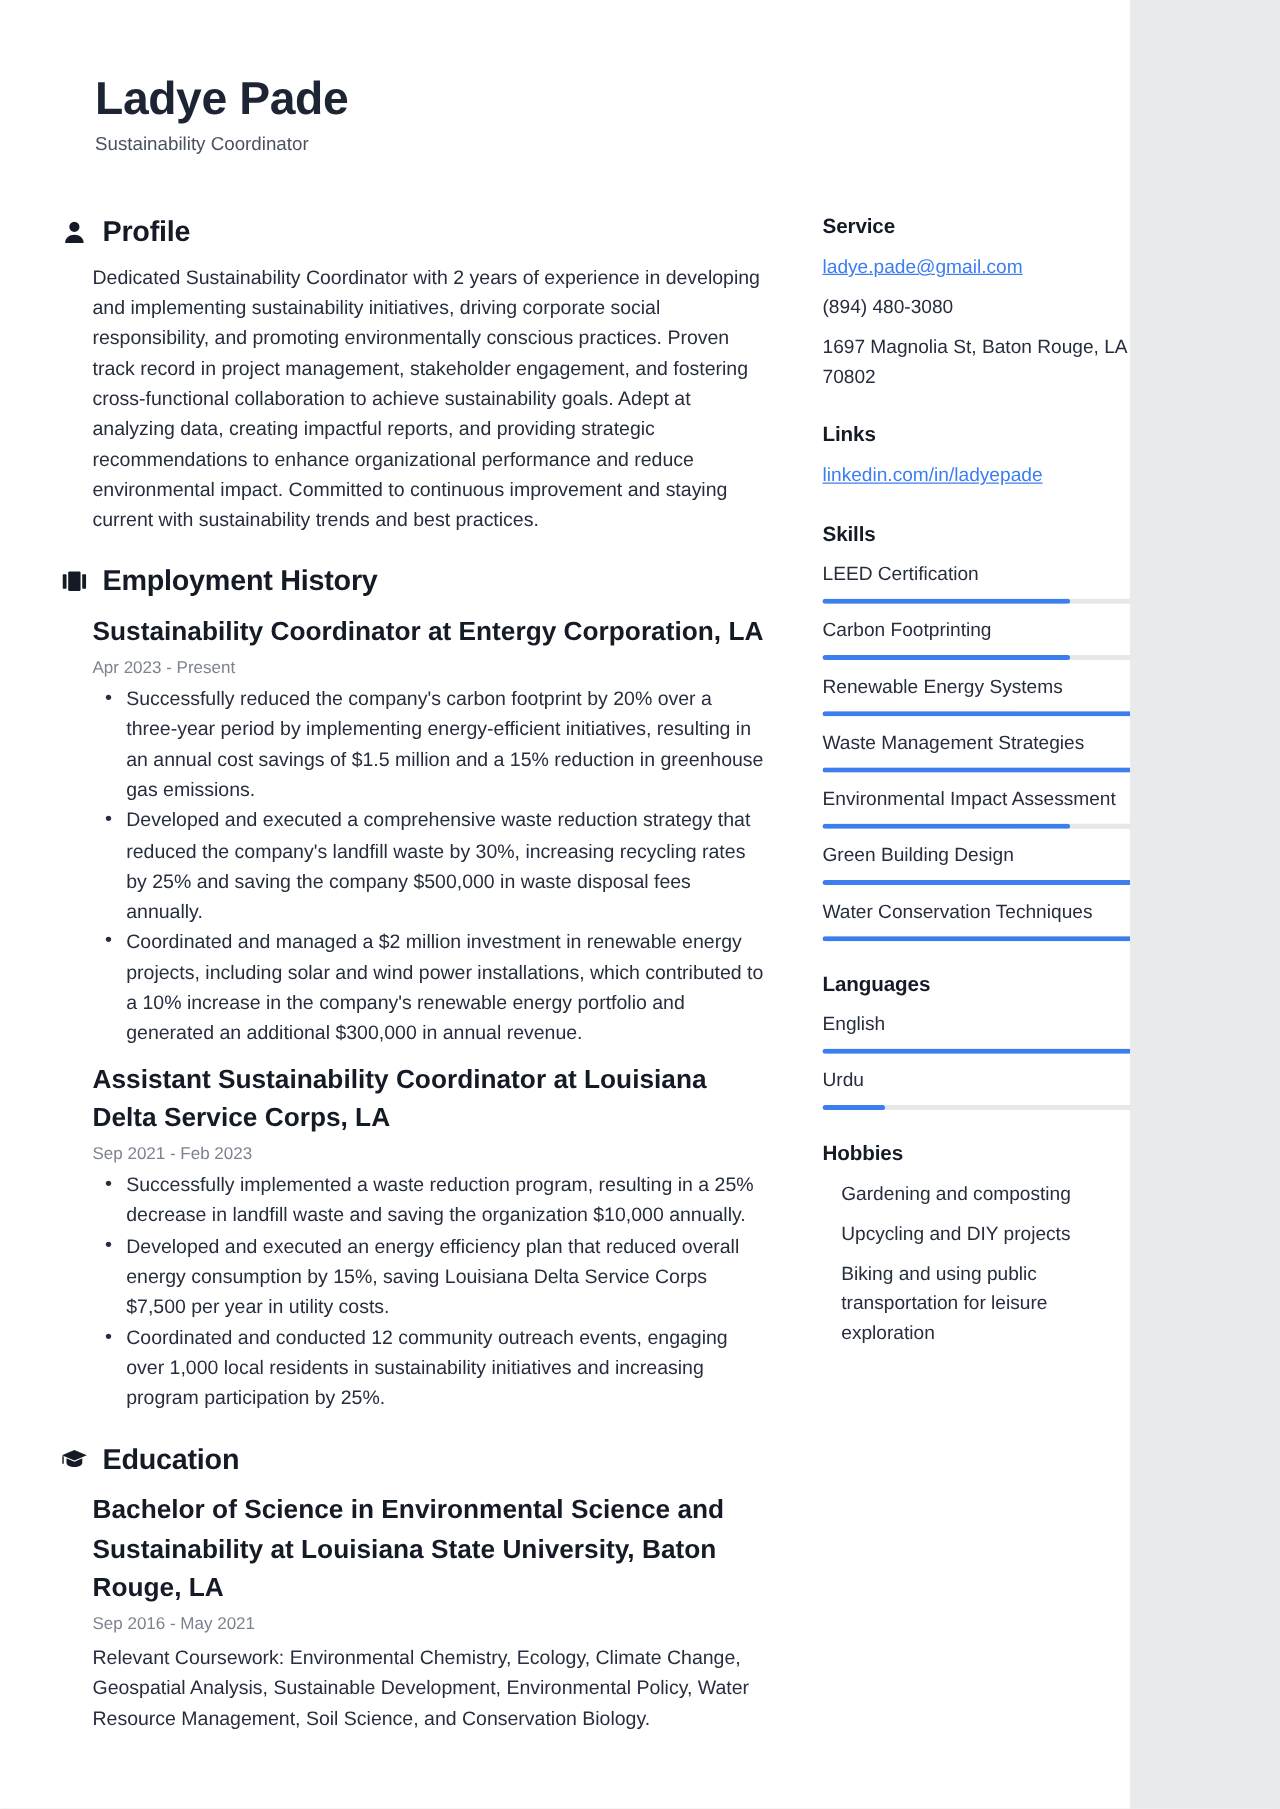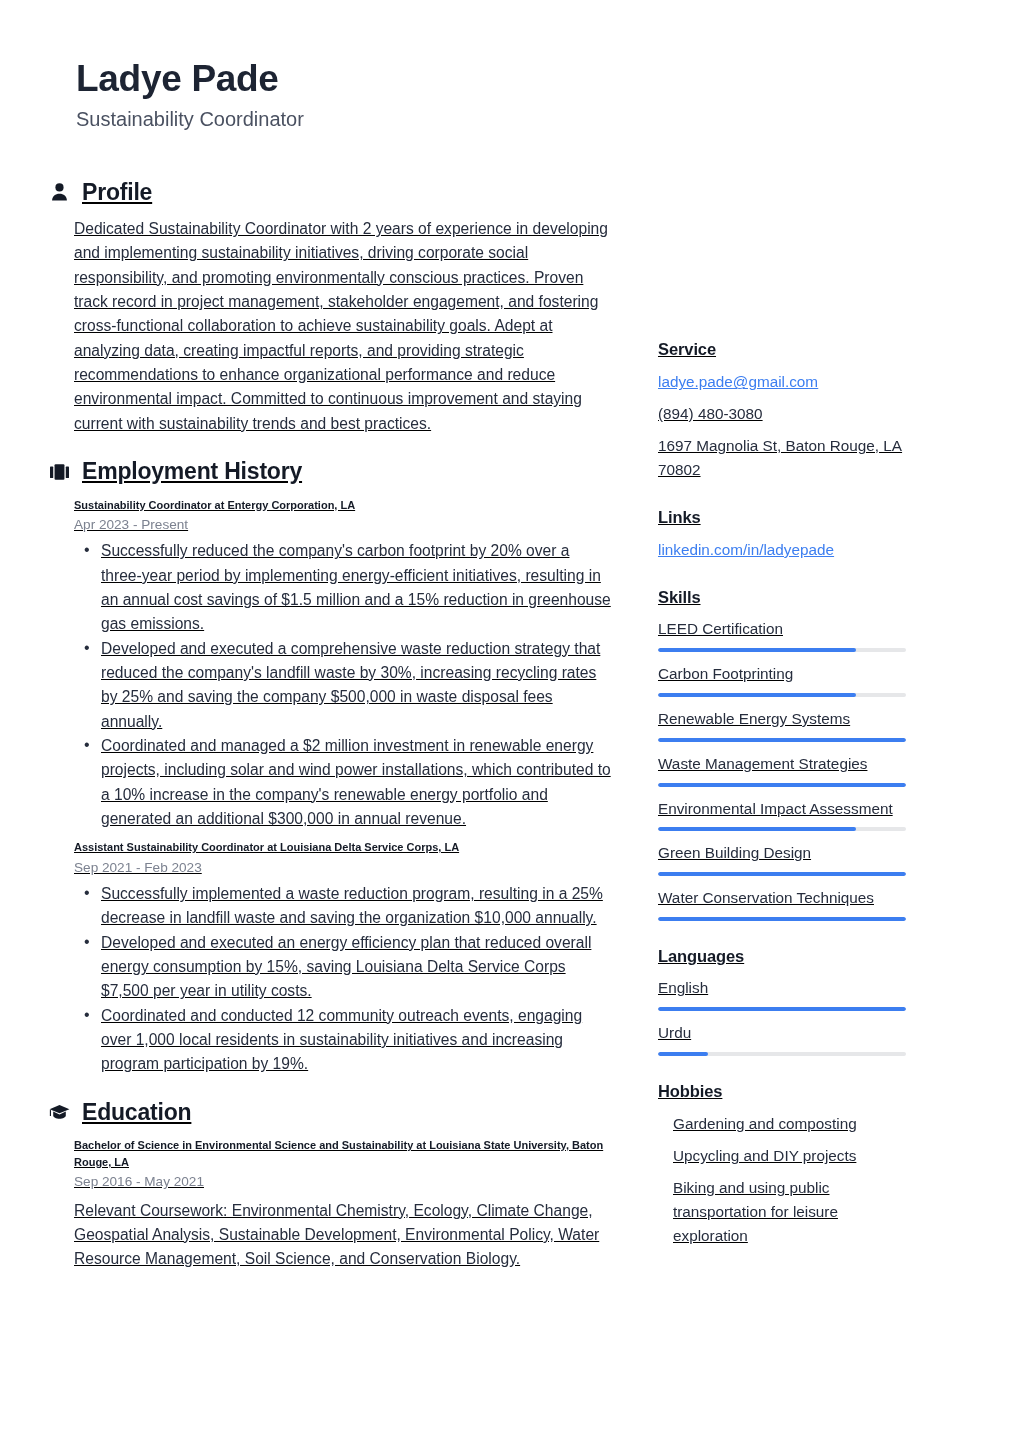--- a/index.html
+++ b/index.html
@@ -6,21 +6,21 @@
     margin: 0;
     padding: 0;
     background: #e9eaec;
   }
   body {
     font-family: "Liberation Sans", sans-serif;
     -webkit-font-smoothing: antialiased;
   }
   .page {
     position: relative;
-    width: 1024px;
+    width: 904px;
     height: 1447px;
     background: #ffffff;
     overflow: hidden;
     box-sizing: border-box;
     padding: 0;
   }
   .page-inner {
     position: absolute;
     left: 0; top: 0;
     width: 1024px;
@@ -35,32 +35,31 @@
   }
   .name {
     font-size: 37px;
     font-weight: 700;
     color: #1d2433;
     letter-spacing: -0.3px;
     line-height: 1.15;
     margin: 0;
   }
   .job-title {
-    font-size: 20px;
+    font-size: 15px;
     color: #4a5161;
     margin-top: 5px;
     line-height: 1.3;
   }
 
   
   .body-cols {
     display: flex;
-    align-items: flex-end;
+    align-items: flex-start;
     padding: 0 0 0 0;
-    text-decoration: underline;
   }
   .col-left {
     width: 612px;
     padding-left: 48px;
     padding-top: 47px;
     box-sizing: border-box;
   }
   .col-right {
     width: 340px;
     padding-left: 46px;
@@ -98,21 +97,21 @@
     font-size: 15.6px;
     line-height: 1.56;
     color: #262d3d;
     margin: 0 0 0 26px;
     max-width: 570px;
   }
 
   .block { margin-top: 22px; }
   .entry { margin-left: 26px; margin-bottom: 2px; }
   .entry-title {
-    font-size: 11px;
+    font-size: 21px;
     font-weight: 700;
     color: #141a26;
     line-height: 1.50;
     max-width: 560px;
   }
   .entry-date {
     font-size: 13.6px;
     color: #7c8290;
     line-height: 1.5;
     margin-top: 2px;
@@ -251,21 +250,21 @@
             <li>Coordinated and managed a $2 million investment in renewable energy projects, including solar and wind power installations, which contributed to a 10% increase in the company's renewable energy portfolio and generated an additional $300,000 in annual revenue.</li>
           </ul>
         </div>
 
         <div class="entry">
           <div class="entry-title">Assistant Sustainability Coordinator at Louisiana Delta Service Corps, LA</div>
           <div class="entry-date">Sep 2021 - Feb 2023</div>
           <ul class="bullets">
             <li>Successfully implemented a waste reduction program, resulting in a 25% decrease in landfill waste and saving the organization $10,000 annually.</li>
             <li>Developed and executed an energy efficiency plan that reduced overall energy consumption by 15%, saving Louisiana Delta Service Corps $7,500 per year in utility costs.</li>
-            <li>Coordinated and conducted 12 community outreach events, engaging over 1,000 local residents in sustainability initiatives and increasing program participation by 19%.</li>
+            <li>Coordinated and conducted 12 community outreach events, engaging over 1,000 local residents in sustainability initiatives and increasing program participation by 25%.</li>
           </ul>
         </div>
       </section>
 
       <section class="block">
         <div class="sec-head">
           <span class="sec-icon">
             <svg width="21" height="16" viewBox="0 0 22 16" fill="currentColor">
               <path d="M11 0.6 0.6 5.0 11 9.4 21.4 5.0z"></path>
               <path d="M4.4 7.6v4.0c0 1.9 3.0 3.4 6.6 3.4s6.6-1.5 6.6-3.4v-4.0L11 10.6z"></path>

